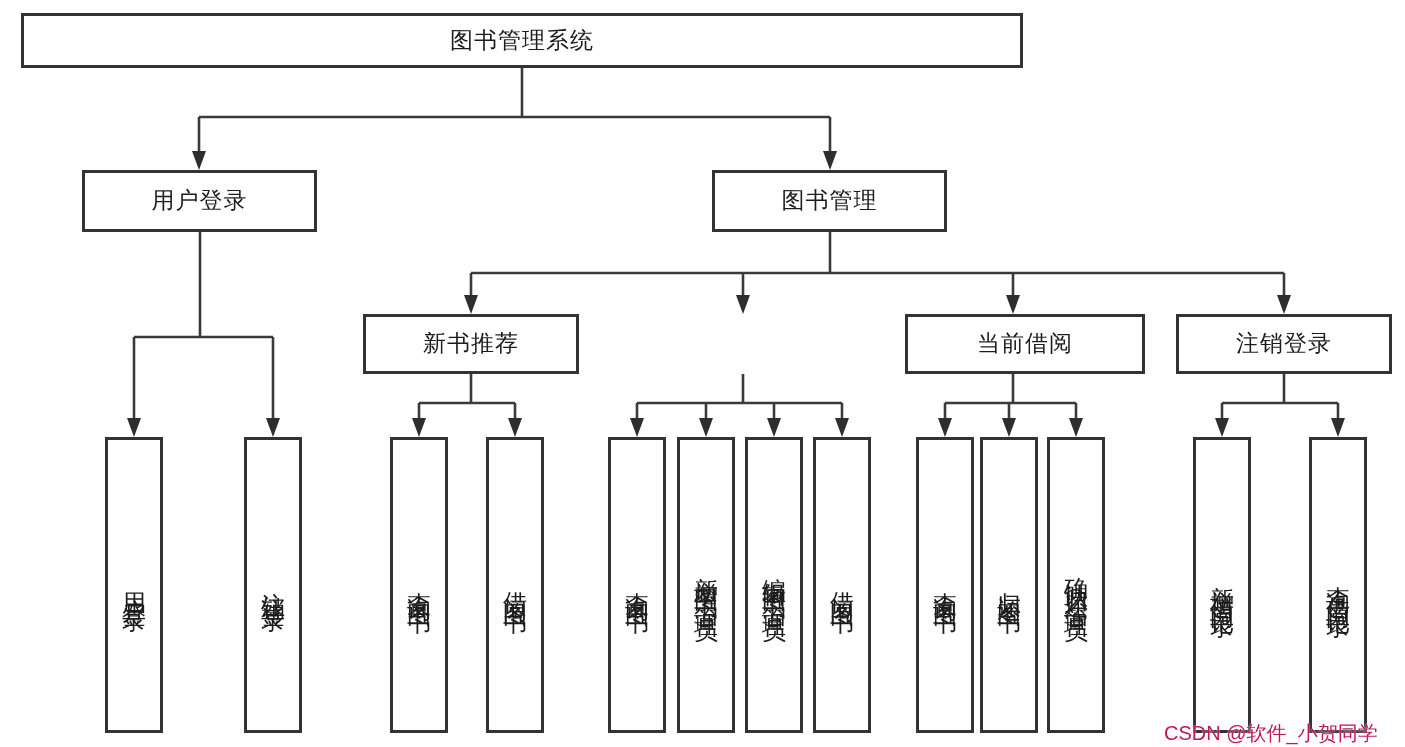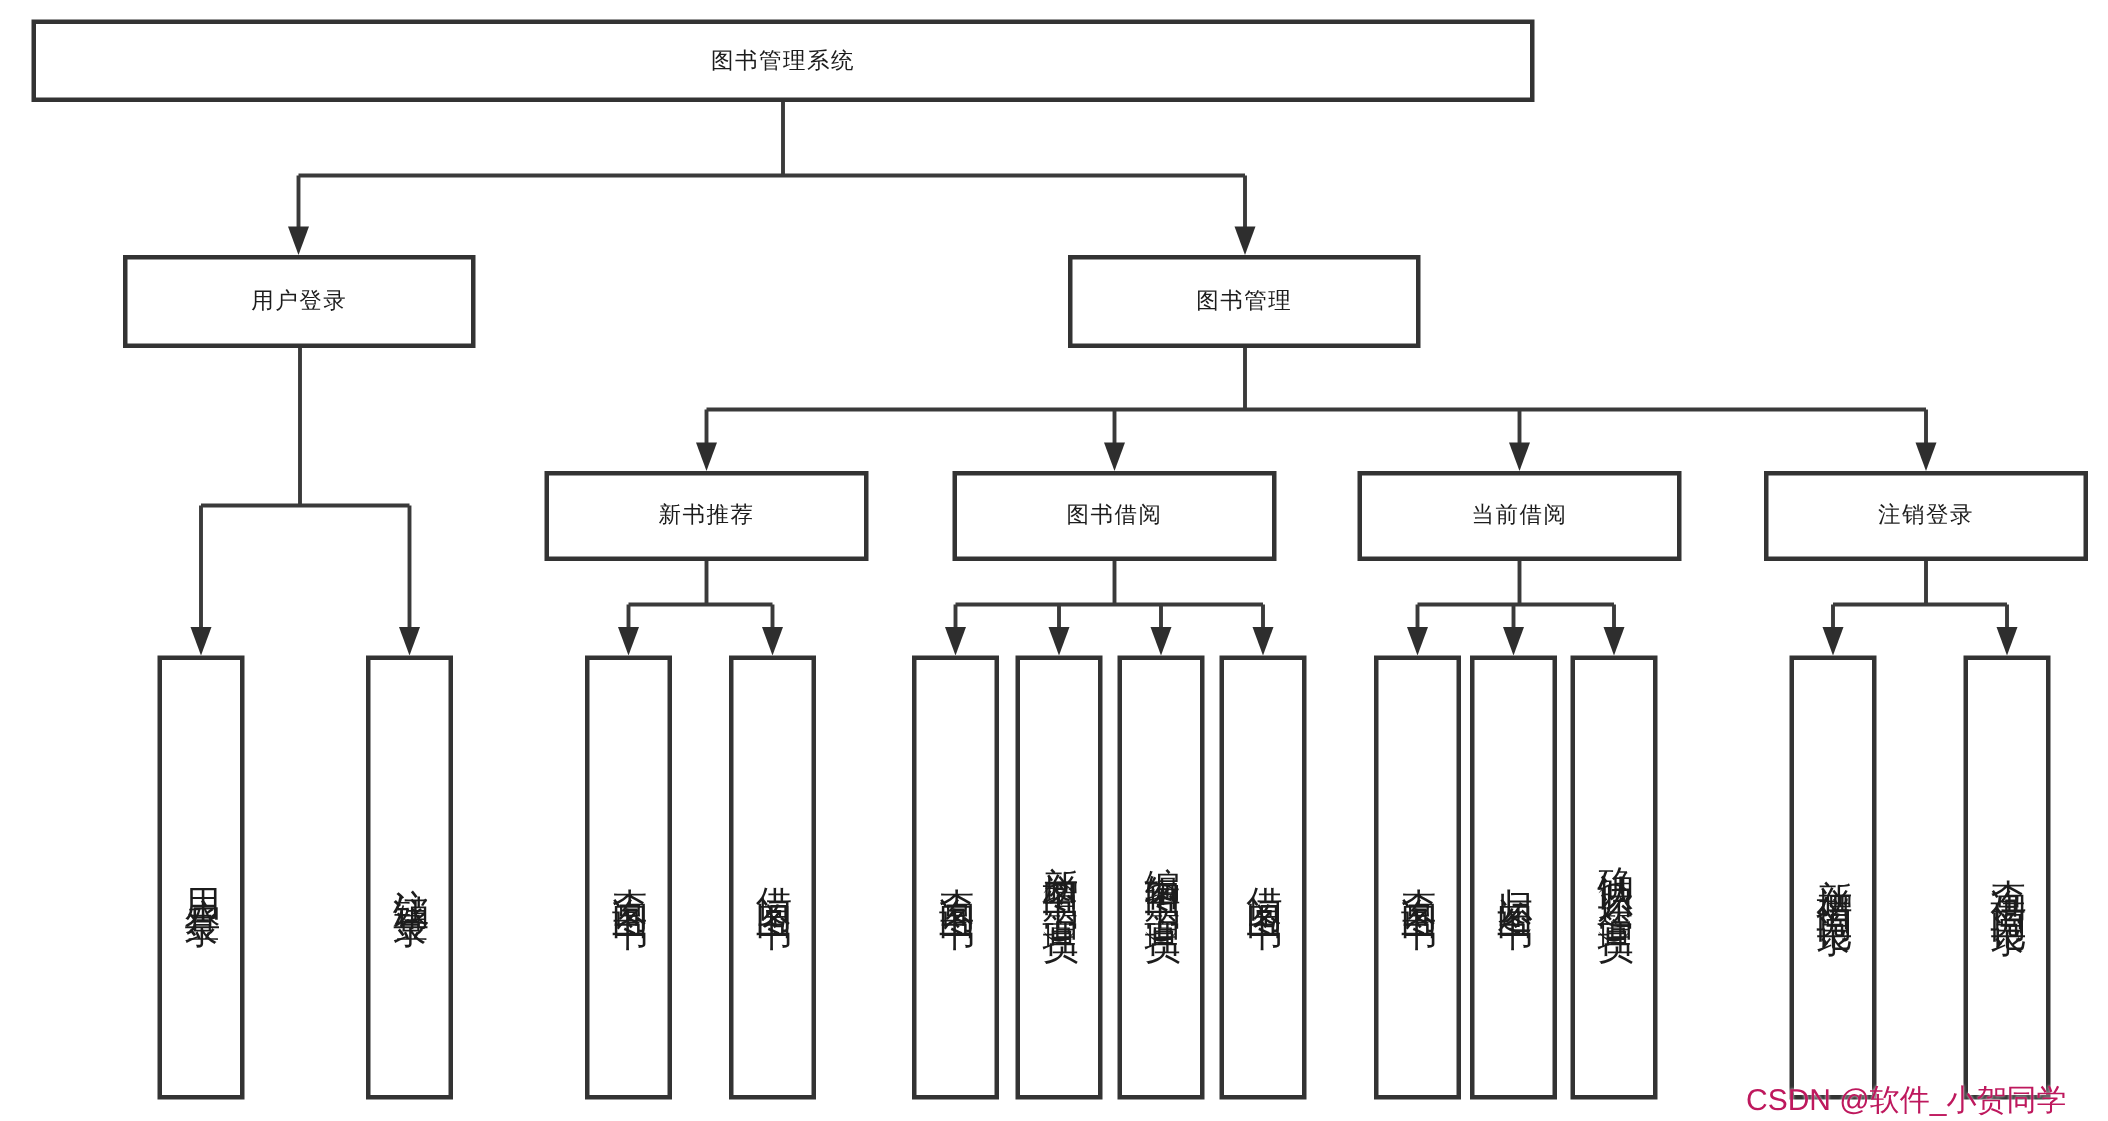--- a/index.html
+++ b/index.html
@@ -18,21 +18,21 @@
   }
   .node {
     position: absolute;
     box-sizing: border-box;
     background: #ffffff;
     border: 3px solid #333333;
     display: flex;
     align-items: center;
     justify-content: center;
     color: #1c1c1c;
-    font-size: 15px;
+    font-size: 23px;
     letter-spacing: 1px;
     text-align: center;
     line-height: 1.2;
     z-index: 2;
   }
   .leaf {
     writing-mode: vertical-rl;
     text-orientation: mixed;
     font-size: 24px;
     letter-spacing: 6px;
@@ -121,22 +121,21 @@
       <polygon points="1331,418 1345,418 1338,437"></polygon>
     </g>
   </svg>
 
   <div class="node" style="left:21px; top:13px; width:1002px; height:55px;">图书管理系统</div>
 
   <div class="node" style="left:82px; top:170px; width:235px; height:62px;">用户登录</div>
   <div class="node" style="left:363px; top:314px; width:216px; height:60px;">新书推荐</div>
 
   <div class="node" style="left:712px; top:170px; width:235px; height:62px;">图书管理</div>
-  <div class="node" style="left:635px; top:314px; width:216px; height:60px;">图书借阅</div>
-  <div class="node" style="left:905px; top:314px; width:216px; height:60px;">当前借阅</div>
+  <div class="node" style="left:905px; top:314px; width:240px; height:60px;">当前借阅</div>
   <div class="node" style="left:1176px; top:314px; width:216px; height:60px;">注销登录</div>
 
   <div class="node leaf" style="left:105px; top:437px; width:58px; height:296px;">用户登录</div>
   <div class="node leaf" style="left:244px; top:437px; width:58px; height:296px;">注销登录</div>
 
   <div class="node leaf" style="left:390px; top:437px; width:58px; height:296px;">查询图书</div>
   <div class="node leaf" style="left:486px; top:437px; width:58px; height:296px;">借阅图书</div>
 
   <div class="node leaf" style="left:608px; top:437px; width:58px; height:296px;">查询图书</div>
   <div class="node leaf" style="left:677px; top:437px; width:58px; height:296px;">新增图书（管理员）</div>

